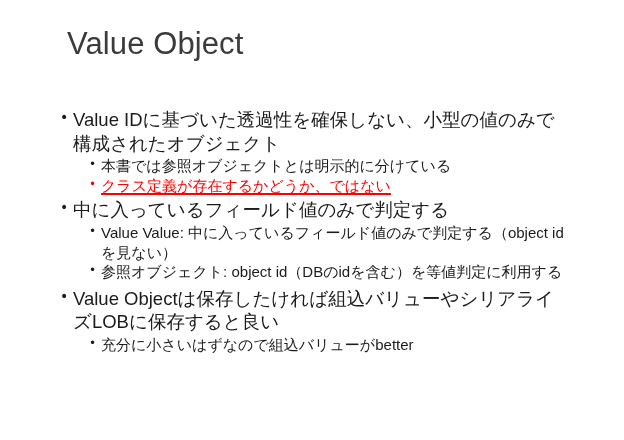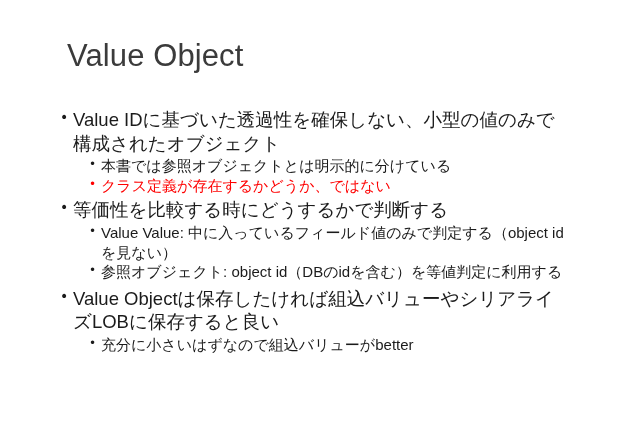--- a/index.html
+++ b/index.html
@@ -17,21 +17,21 @@
     width: 624px;
     height: 440px;
     background: #ffffff;
     overflow: hidden;
   }
 
   
   #slide-title {
     position: absolute;
     left: 67px;
-    top: 38px;
+    top: 26px;
     width: 520px;
     font-size: 31px;
     font-weight: 300;
     line-height: 1.15;
     color: #3b3b3b;
     letter-spacing: 0.1px;
     white-space: nowrap;
   }
 
   
@@ -84,20 +84,21 @@
     width: 12px;
     font-size: 12px;
     padding-top: 1px;
   }
 
   
   .accent {
     color: #fe0000;
   }
   .accent .bullet-text {
+    text-decoration: underline;
     text-decoration-thickness: 1.5px;
     text-underline-offset: 2px;
   }
 
   .gap-sm { height: 3px; }
   .gap-md { height: 5px; }
 </style>
 </head>
 <body>
 
@@ -119,21 +120,21 @@
 
     <div class="bullet-row lvl2 accent">
       <span class="bullet-mark">•</span>
       <span class="bullet-text">クラス定義が存在するかどうか、ではない</span>
     </div>
 
     <div class="gap-sm"></div>
 
     <div class="bullet-row lvl1">
       <span class="bullet-mark">•</span>
-      <span class="bullet-text">等価性を比較する時にどうするかで判断する</span>
+      <span class="bullet-text">中に入っているフィールド値のみで判定する</span>
     </div>
 
     <div class="bullet-row lvl2">
       <span class="bullet-mark">•</span>
       <span class="bullet-text">Value Value: 中に入っているフィールド値のみで判定する（object idを見ない）</span>
     </div>
 
     <div class="bullet-row lvl2">
       <span class="bullet-mark">•</span>
       <span class="bullet-text">参照オブジェクト: object id（DBのidを含む）を等値判定に利用する</span>

